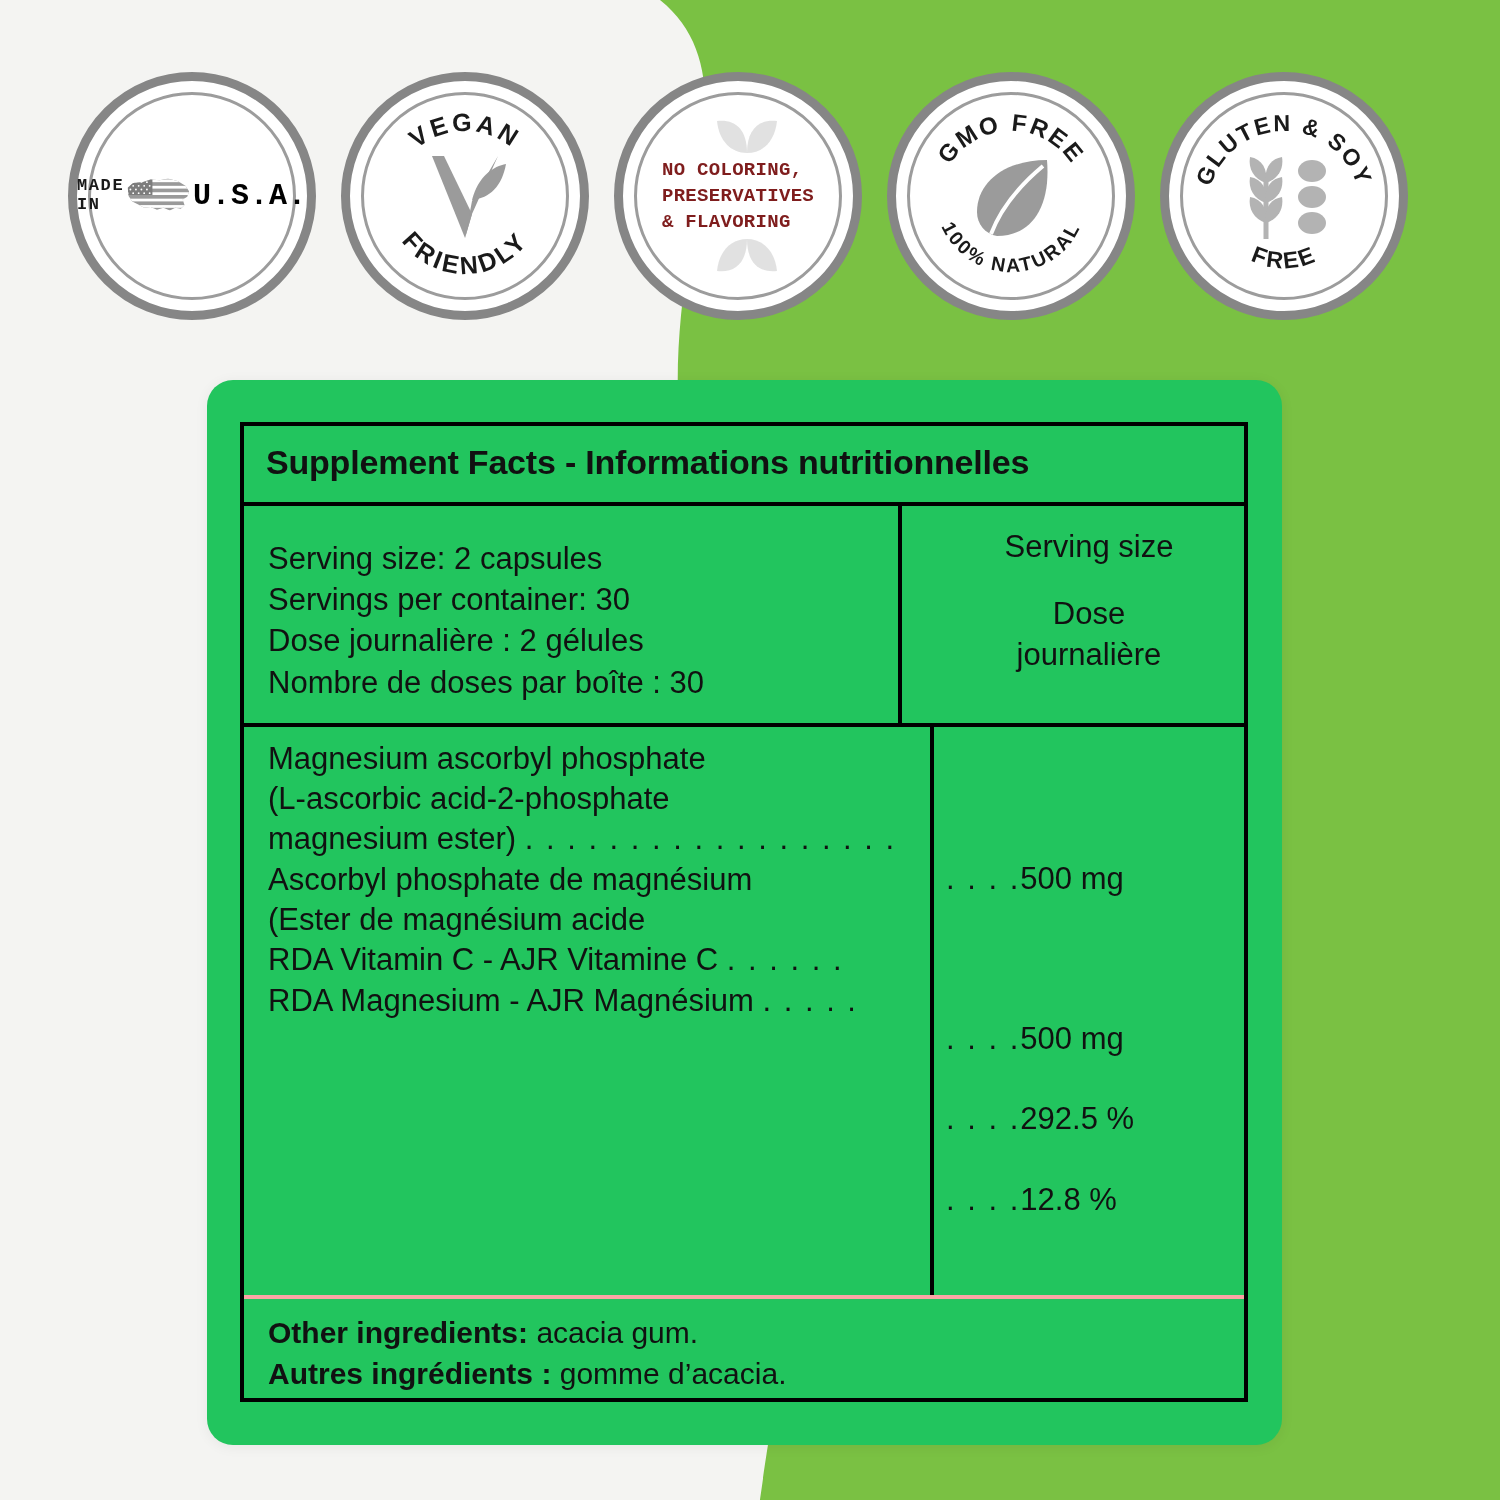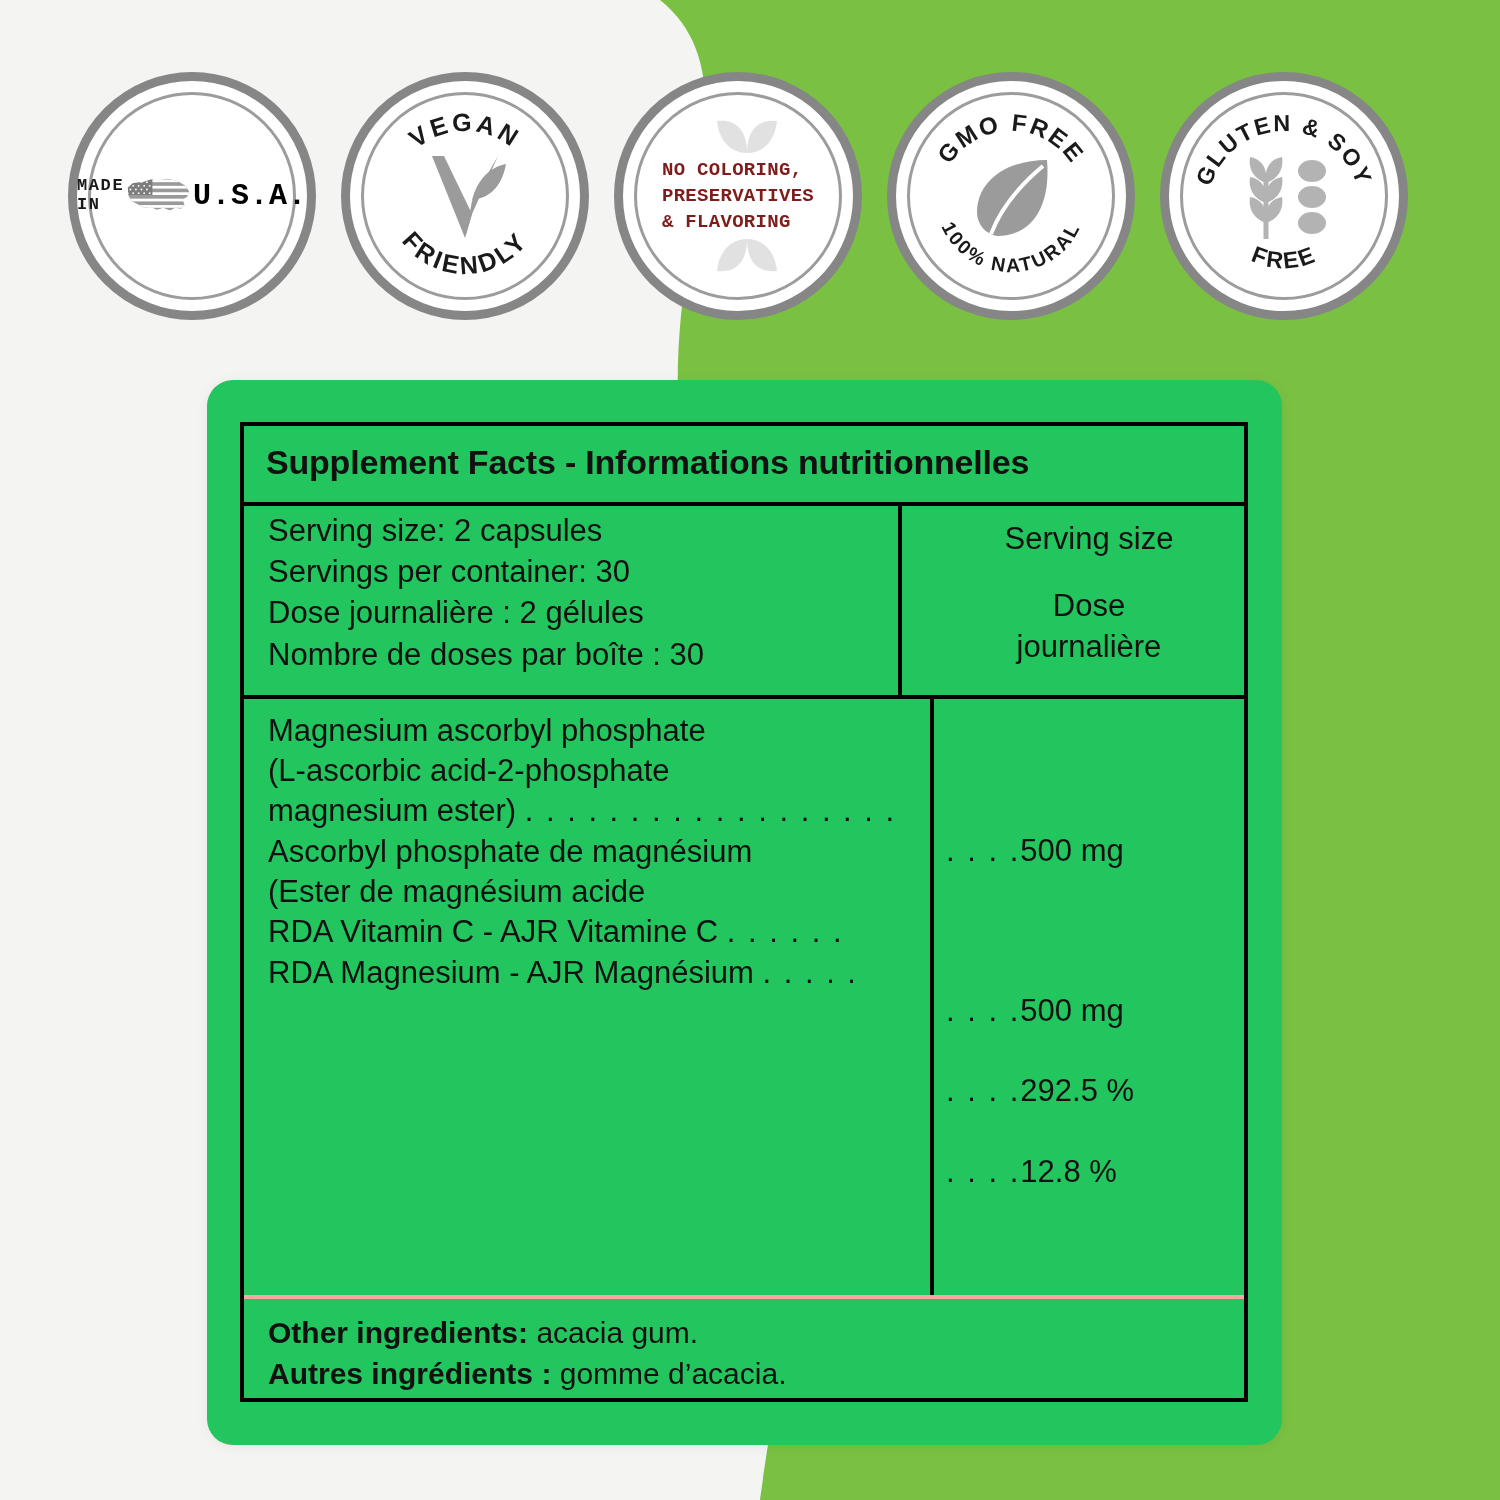--- a/index.html
+++ b/index.html
@@ -171,29 +171,29 @@
     letter-spacing: -0.2px;
     white-space: nowrap;
   }
   .row-serving {
     display: flex;
     border-bottom: 4px solid #000;
   }
   .serving-left {
     flex: 1 1 auto;
     border-right: 4px solid #000;
-    padding: 4px 20px 20px 24px;
+    padding: 32px 20px 20px 24px;
     font-size: 31px;
     line-height: 1.33;
     font-weight: 300;
   }
   .serving-right {
     width: 310px;
     flex: 0 0 310px;
-    padding: 12px 10px;
+    padding: 20px 10px;
     box-sizing: border-box;
     text-align: center;
     font-size: 31px;
     line-height: 1.33;
     font-weight: 300;
     margin-left: 32px;
   }
   .serving-right .sr-gap {
     height: 26px;
   }

